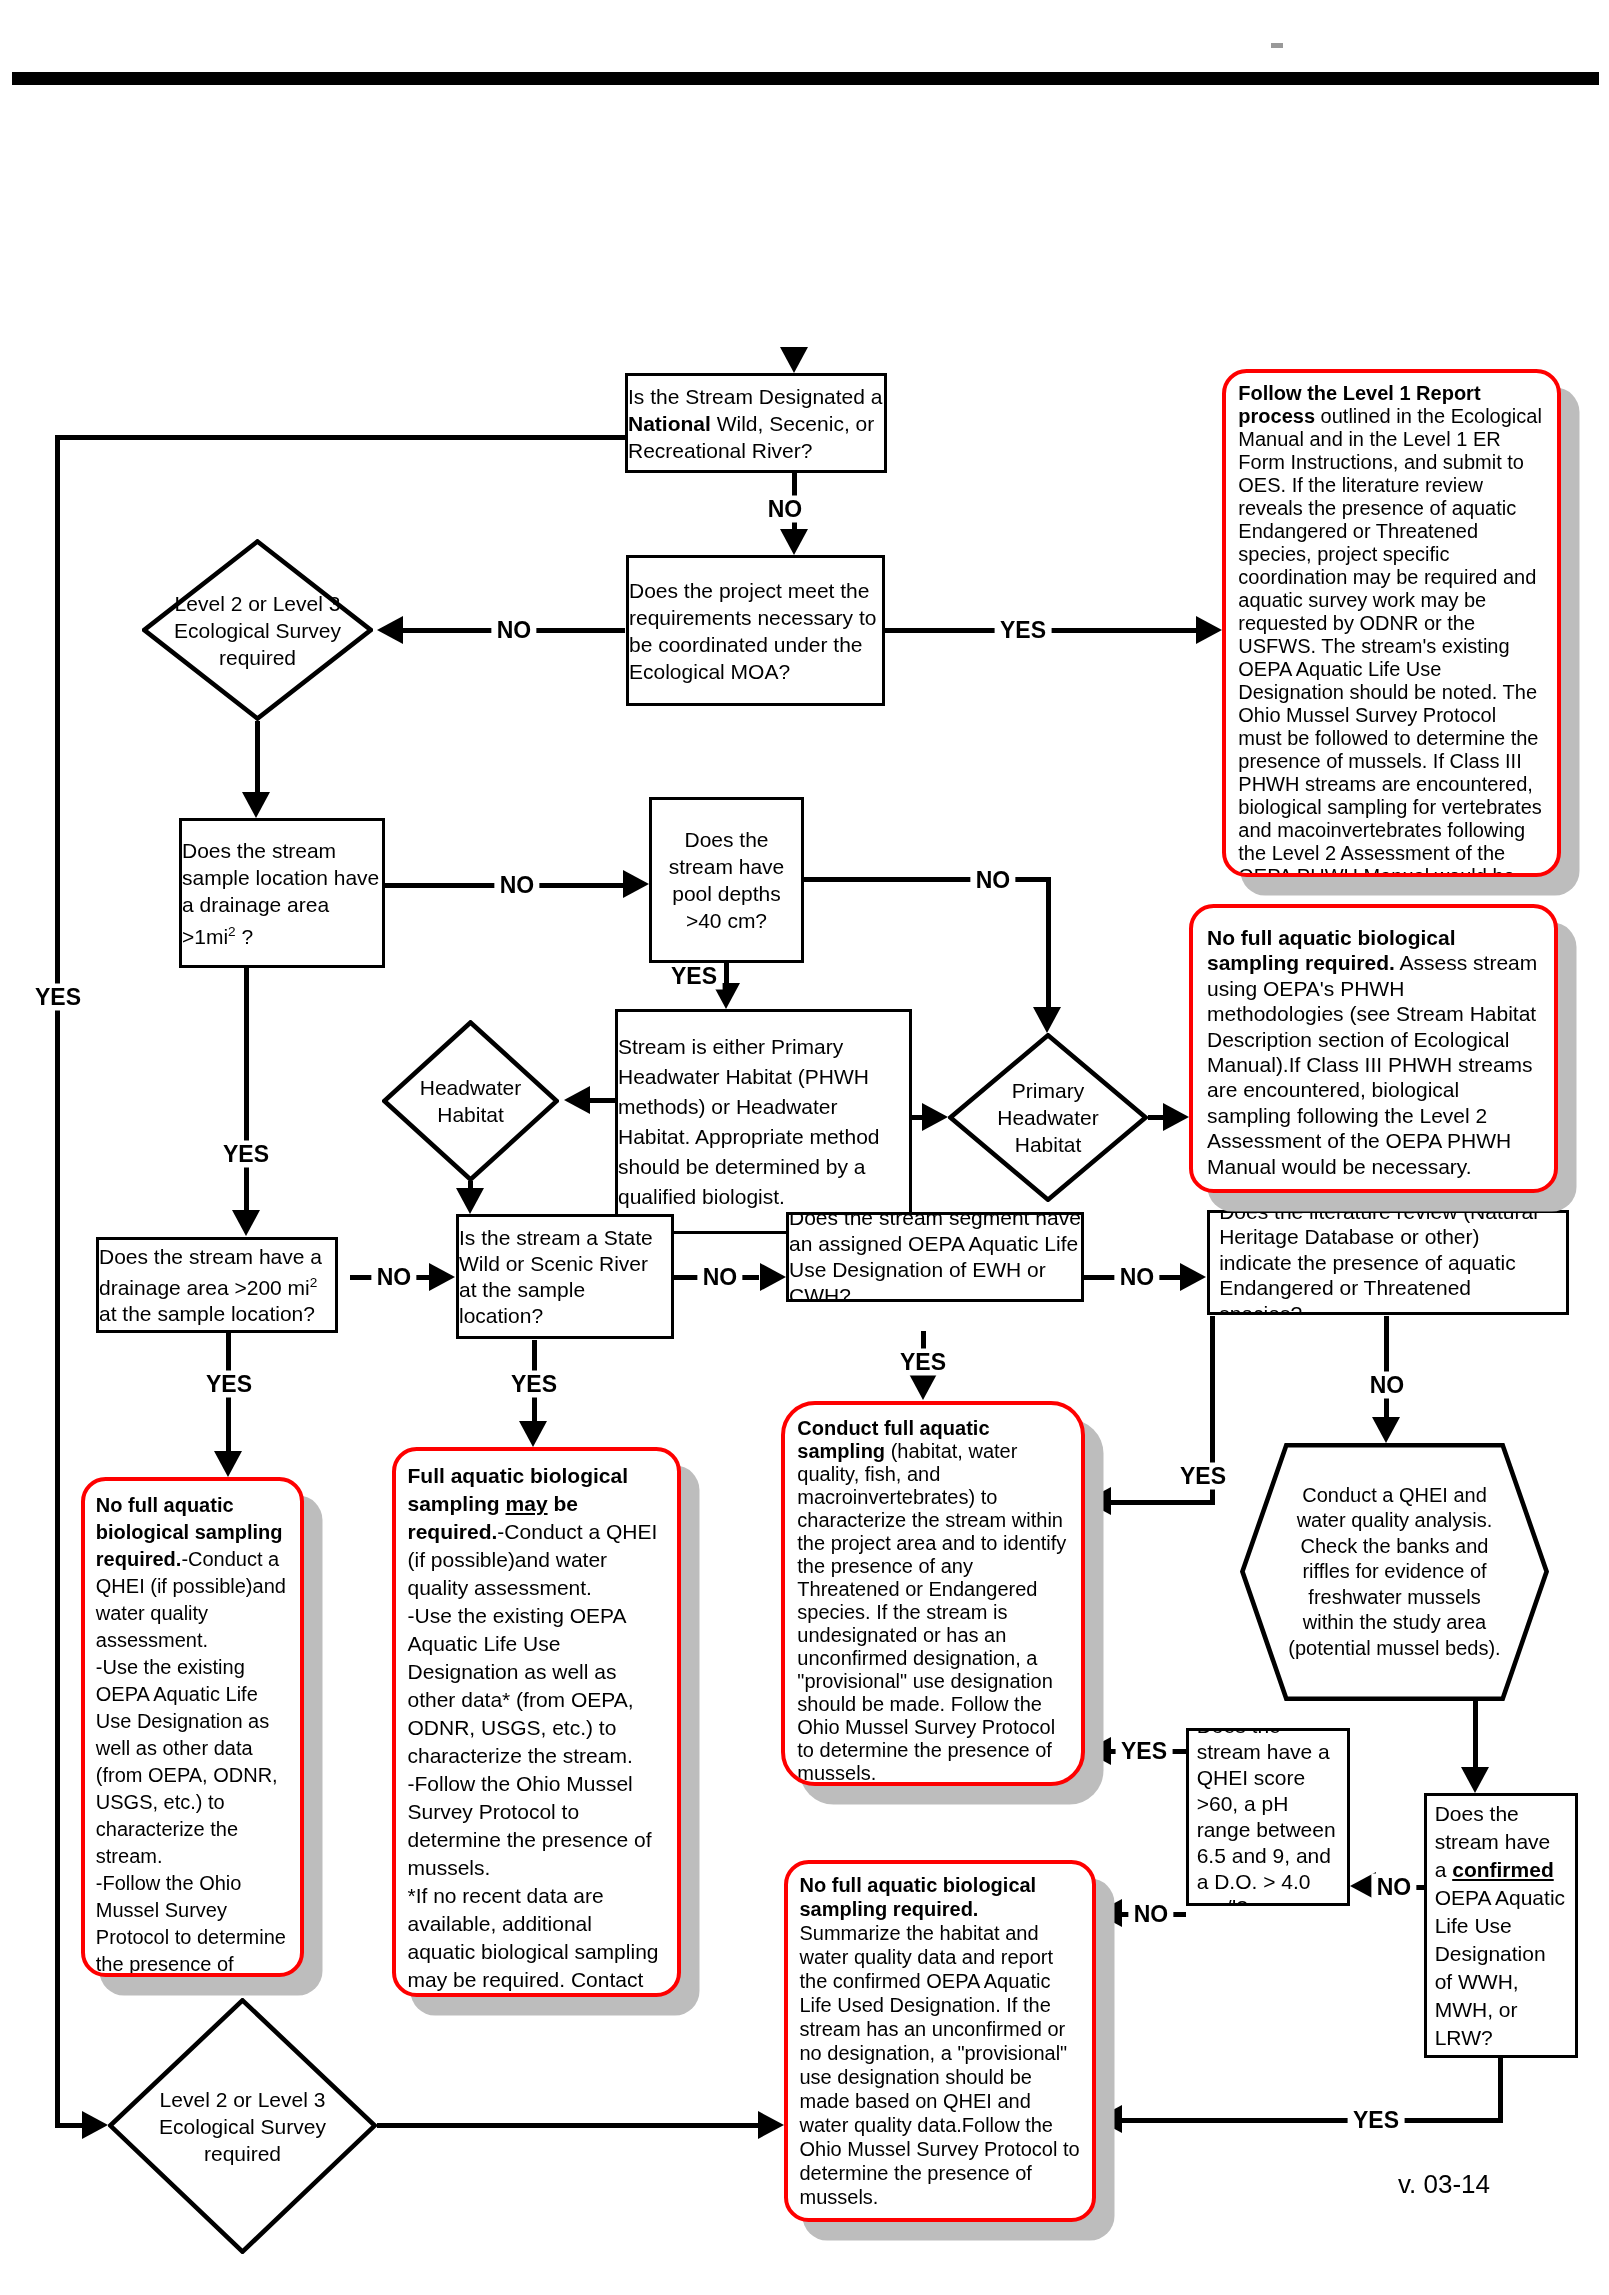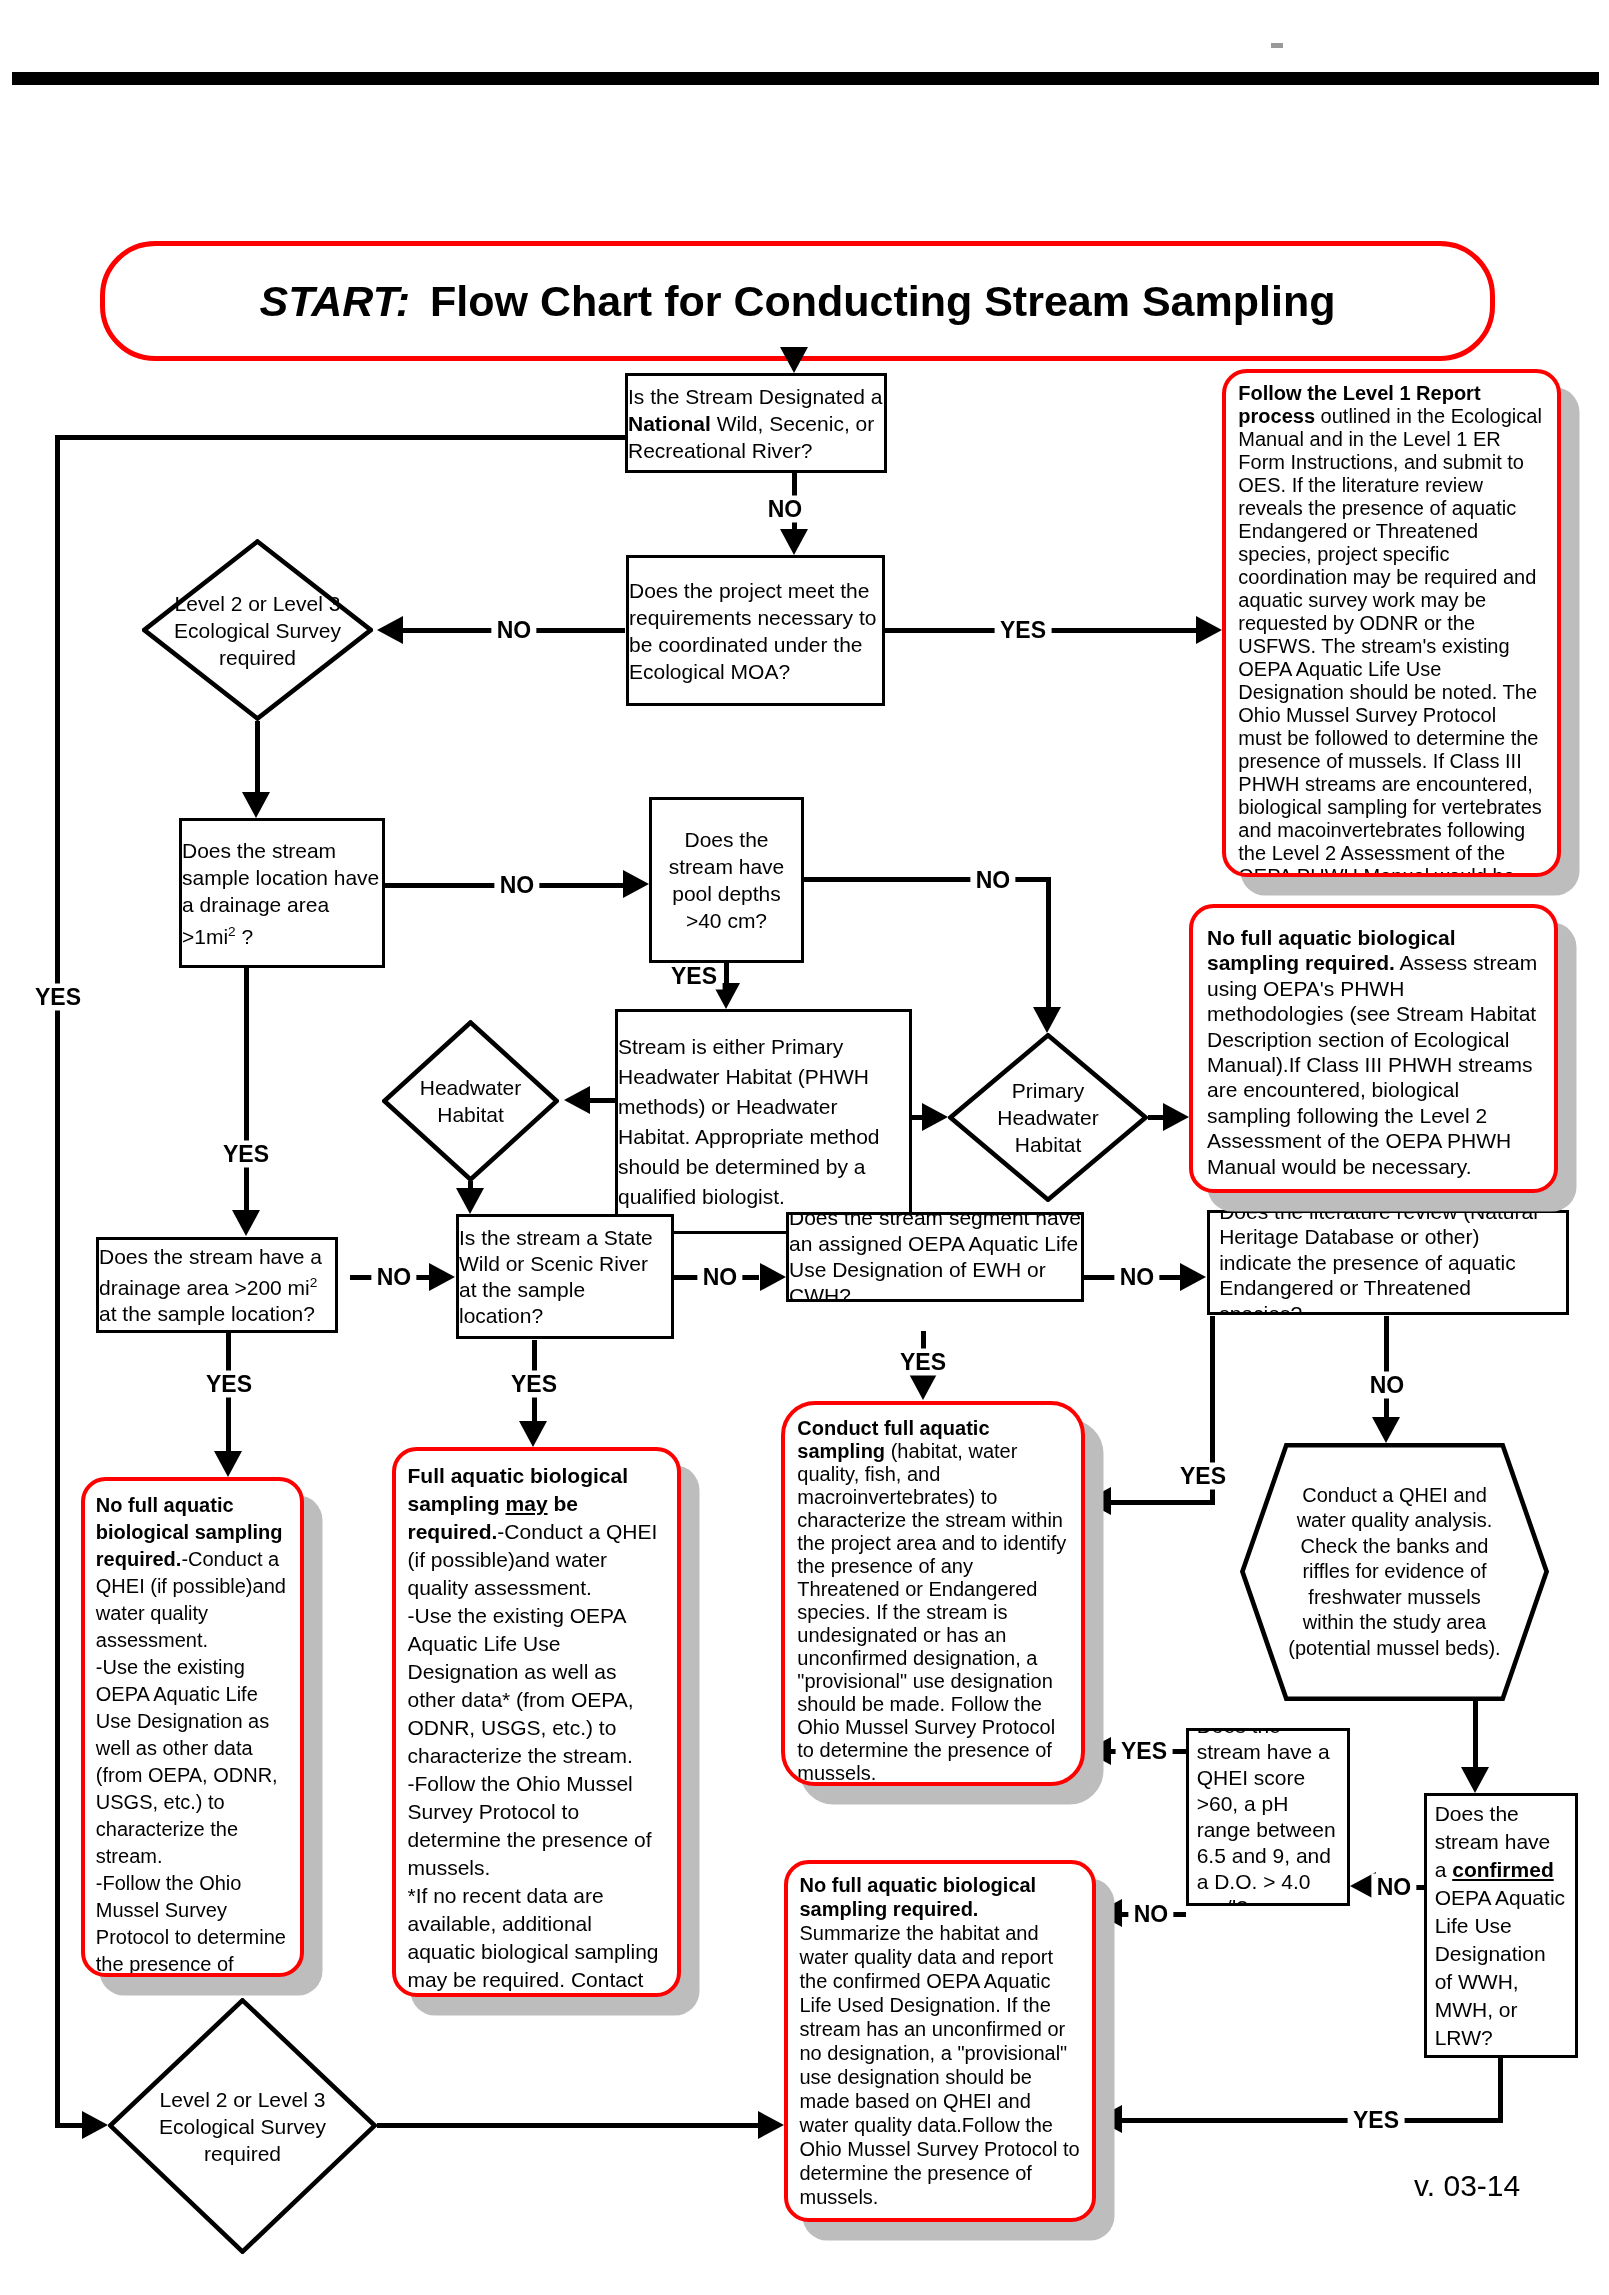--- a/index.html
+++ b/index.html
@@ -24,35 +24,31 @@
   .ln{position:absolute;background:#000;}
   .ah{position:absolute;width:0;height:0;border-style:solid;}
   .ah-d{border-width:26px 14.6px 0 14.6px;border-color:#000 transparent transparent transparent;}
   .ah-l{border-width:14.6px 26px 14.6px 0;border-color:transparent #000 transparent transparent;}
   .ah-r{border-width:14.6px 0 14.6px 26px;border-color:transparent transparent transparent #000;}
   .lbl{position:absolute;transform:translate(-50%,-50%);background:#fff;padding:0 5.4px;
        font-weight:bold;font-size:23px;font-family:"Liberation Sans", sans-serif;}
   .prelines{white-space:pre-line;}
   sup{font-size:0.65em;}
   .u{text-decoration:underline;}
-  .version{position:absolute;font-size:30px;margin-left:16px;}
+  .version{position:absolute;font-size:26px;}
   .mark{position:absolute;background:#999;}
 </style>
 </head>
 <body>
 
 <div class="canvas">
 
   <div class="abs rule" style="left:11.5px;top:72px;width:1587px;height:13px"></div>
   <div class="mark" style="left:1271px;top:43px;width:12.3px;height:5.4px"></div>
 
-  <div class="title" style="left:100px;top:241px;width:1385px;height:110px">
-    <span class="st">START:</span>
-    <span>Flow Chart for Conducting Stream Sampling</span>
-  </div>
 
   <div class="ln" style="left:792px;top:348px;width:4.6px;height:7.7px"></div>
   <i class="ah ah-d" style="left:780px;top:347px"></i>
 
   <div class="ln" style="left:792px;top:473px;width:4.6px;height:58px"></div>
   <i class="ah ah-d" style="left:780px;top:529px"></i>
 
   <div class="ln" style="left:58px;top:435px;width:567px;height:4.6px"></div>
   <div class="ln" style="left:55px;top:435px;width:4.6px;height:1693px"></div>
   <div class="ln" style="left:55px;top:2123px;width:31px;height:4.6px"></div>

